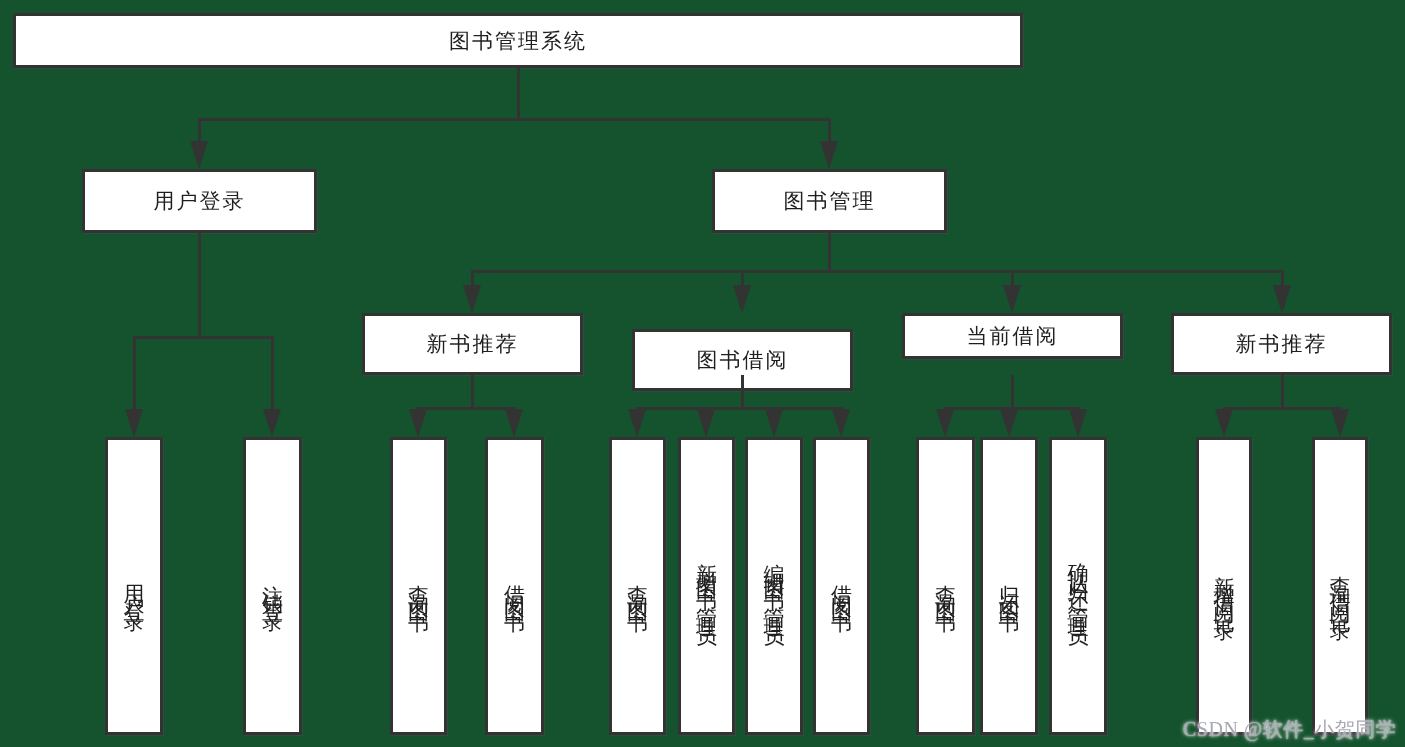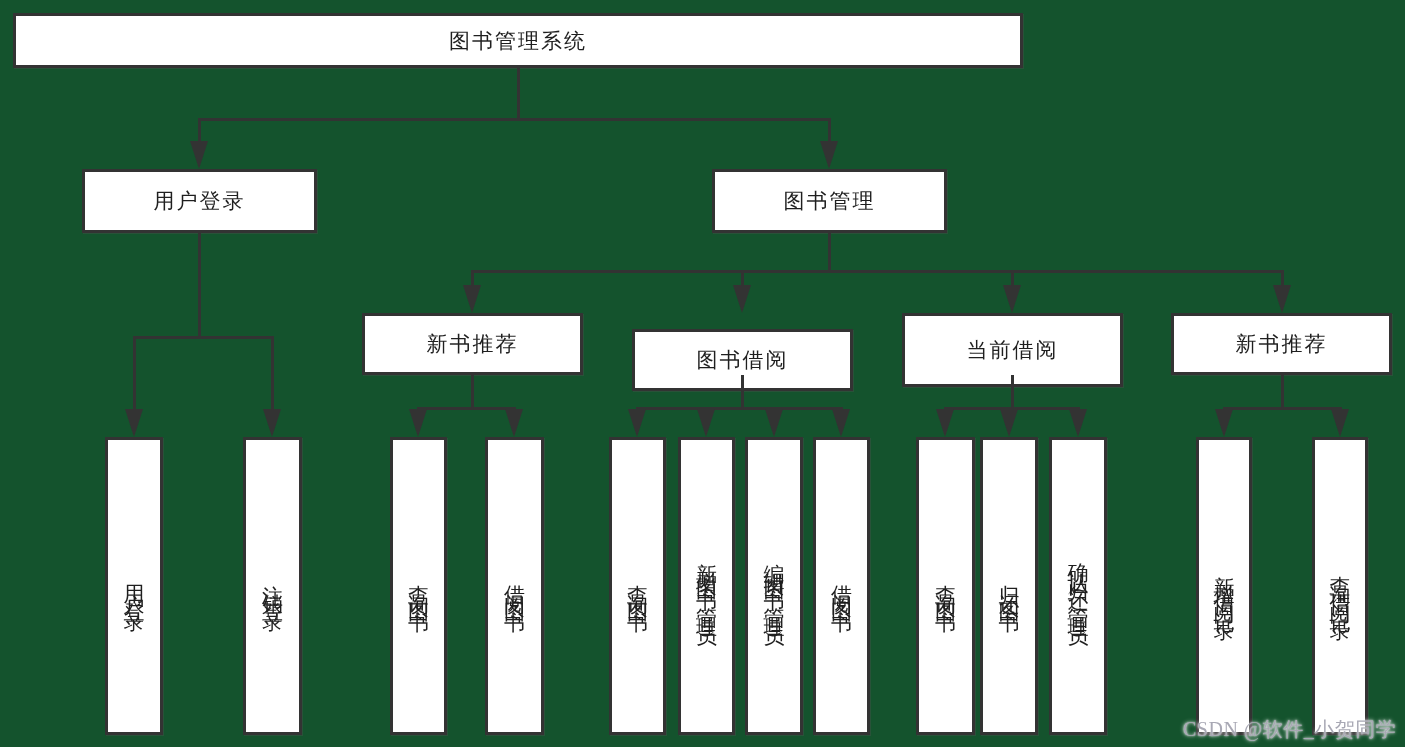--- a/index.html
+++ b/index.html
@@ -90,21 +90,21 @@
   <div class="arrowhead" style="left:1003px; top:285px;"></div>
   <div class="line vline" style="left:1281px; top:270px; height:18px;"></div>
   <div class="arrowhead" style="left:1273px; top:285px;"></div>
 
   <div class="node hnode" style="left:362px; top:313px; width:221px; height:62px;justify-content:center;">
     <span>新书推荐</span>
   </div>
   <div class="node hnode" style="left:632px; top:313px; width:221px; height:62px;margin-top:16px;">
     <span>图书借阅</span>
   </div>
-  <div class="node hnode" style="left:902px; top:313px; width:221px; height:74px;">
+  <div class="node hnode" style="left:902px; top:313px; width:221px; height:46px;">
     <span>当前借阅</span>
   </div>
   <div class="node hnode" style="left:1171px; top:313px; width:221px; height:62px;">
     <span>新书推荐</span>
   </div>
 
   <div class="line vline" style="left:471px; top:375px; height:32px;"></div>
   <div class="line hline" style="left:417px; top:407px; width:99px;"></div>
   <div class="line vline" style="left:417px; top:407px; height:6px;"></div>
   <div class="arrowhead" style="left:409px; top:409px;"></div>

